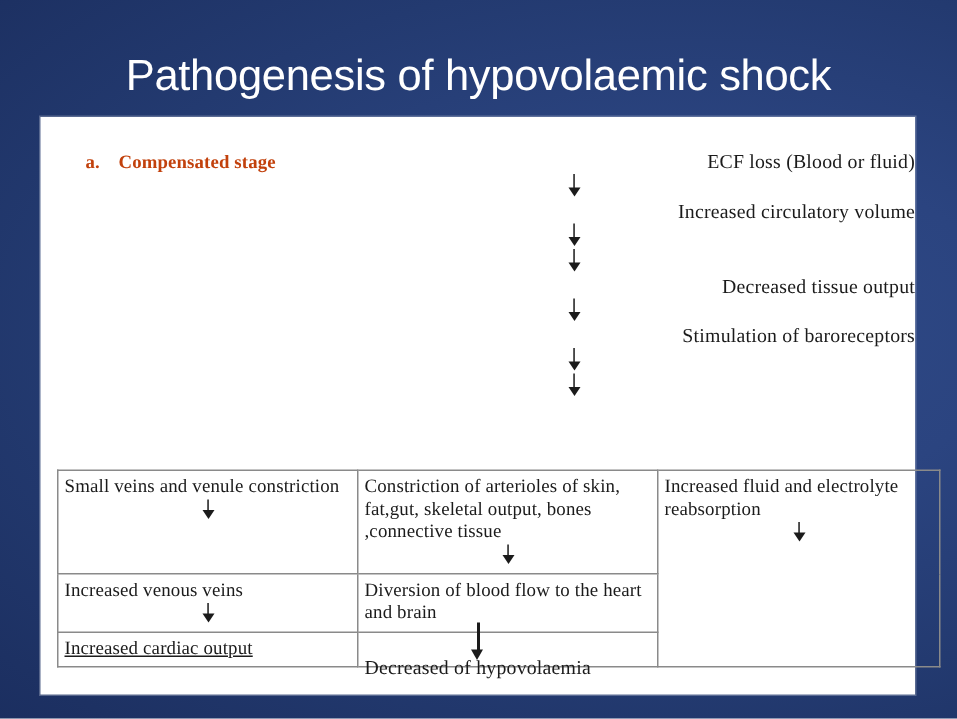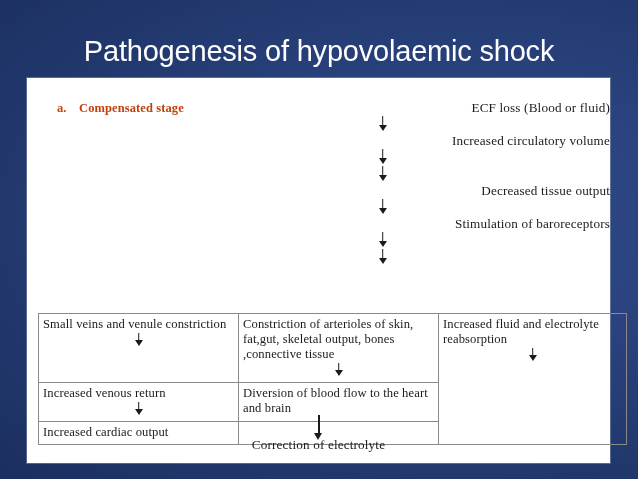--- a/index.html
+++ b/index.html
@@ -155,21 +155,21 @@
     width: 0;
     height: 0;
     border-left: 4px solid transparent;
     border-right: 4px solid transparent;
     border-top: 6px solid #1b1b1b;
     transform: translateX(-50%);
   }
 
   .row-tall td   { height: 47px; }
   .row-mid td    { height: 26px; }
-  .row-short td  { height: 13px; }
+  .row-short td  { height: 13px; text-decoration: underline; }
 
   
   #bottom-arrow {
     position: absolute;
     left: 0;
     top: 337px;
     width: 583px;
     height: 26px;
   }
   #bottom-arrow .shaft {
@@ -274,21 +274,21 @@
         <td class="col-right" rowspan="3">
           <span>Increased fluid and electrolyte reabsorption</span>
           <div class="cell-arrow">
             <span class="shaft"></span>
                 <span class="head"></span>
           </div>
         </td>
       </tr>
       <tr class="row-mid">
         <td class="col-left">
-          <span>Increased venous return</span>
+          <span>Increased venous veins</span>
           <div class="cell-arrow">
             <span class="shaft"></span>
                 <span class="head"></span>
           </div>
         </td>
         <td class="col-mid">
           <span>Diversion of blood flow to the heart and brain</span>
         </td>
       </tr>
       <tr class="row-short">
@@ -300,16 +300,16 @@
         </td>
       </tr>
     </tbody>
       </table>
 
     <div id="bottom-arrow">
       <span class="shaft"></span>
         <span class="head"></span>
     </div>
 
-    <div id="conclusion">Correction of electrolyte</div>
+    <div id="conclusion">Decreased of hypovolaemia</div>
 
   </div>
 </div>
 
 </body></html>

